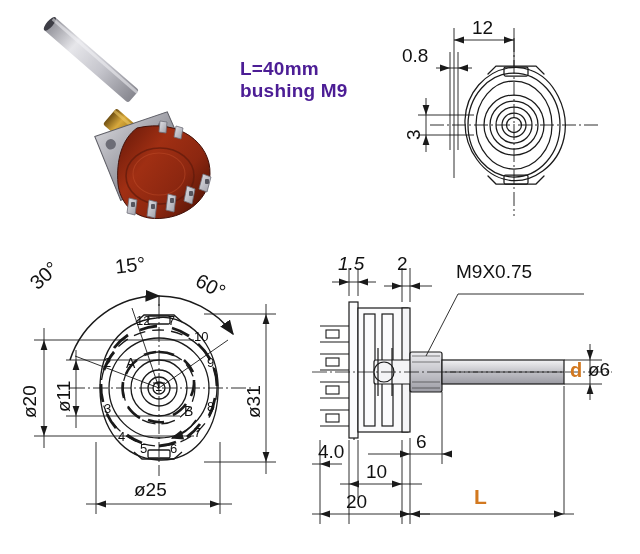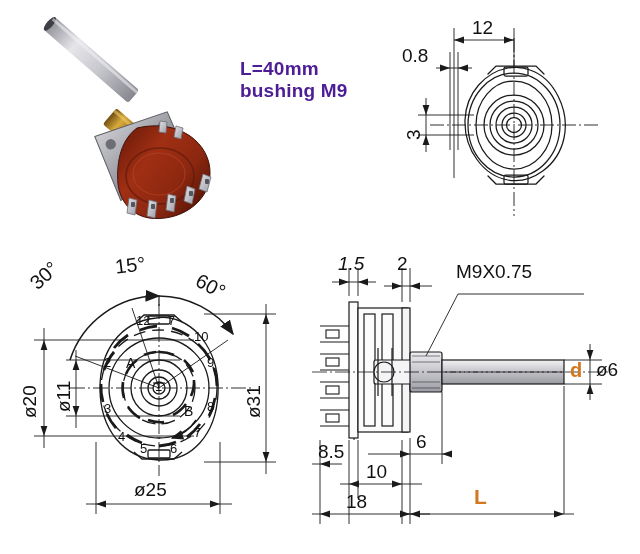--- a/index.html
+++ b/index.html
@@ -426,21 +426,21 @@
         <polygon points="98,262  88,258.6 88,265.4"></polygon>
         <polygon points="98,262  108,258.6 108,265.4"></polygon>
         <polygon points="252,262 242,258.6 242,265.4"></polygon>
       </g>
     </svg>
 
     <div class="lbl" style="left:26px;top:2px;font-size:19px;font-style:italic;">1.5</div>
     <div class="lbl" style="left:85px;top:2px;font-size:19px;">2</div>
     <div class="lbl" style="left:144px;top:10px;font-size:19px;">M9X0.75</div>
     <div class="lbl orange" style="left:258px;top:108px;font-size:20px;">d</div>
-    <div class="lbl" style="left:284px;top:108px;font-size:19px;">ø6</div>
+    <div class="lbl" style="left:276px;top:108px;font-size:19px;">ø6</div>
     <div class="lbl" style="left:104px;top:180px;font-size:19px;">6</div>
-    <div class="lbl" style="left:6px;top:190px;font-size:19px;">8.5</div>
+    <div class="lbl" style="left:6px;top:190px;font-size:19px;">4.0</div>
     <div class="lbl" style="left:54px;top:210px;font-size:19px;">10</div>
-    <div class="lbl" style="left:34px;top:240px;font-size:19px;">18</div>
+    <div class="lbl" style="left:34px;top:240px;font-size:19px;">20</div>
     <div class="lbl orange" style="left:162px;top:234px;font-size:21px;">L</div>
   </div>
 
 </div>
 
 </body></html>

